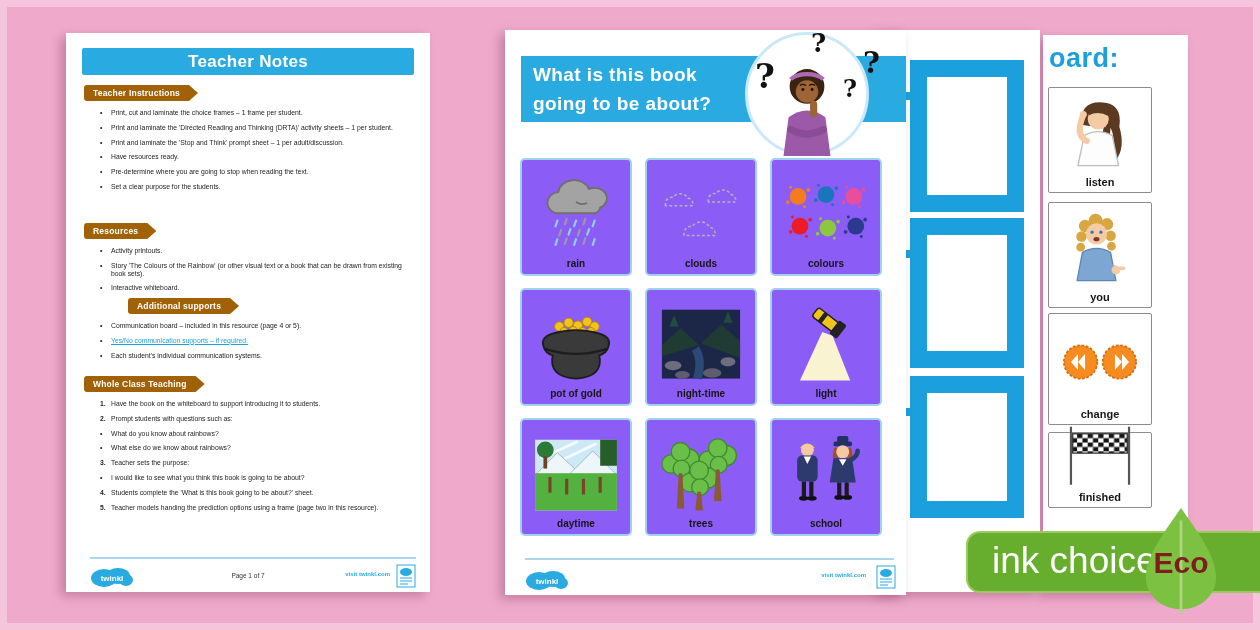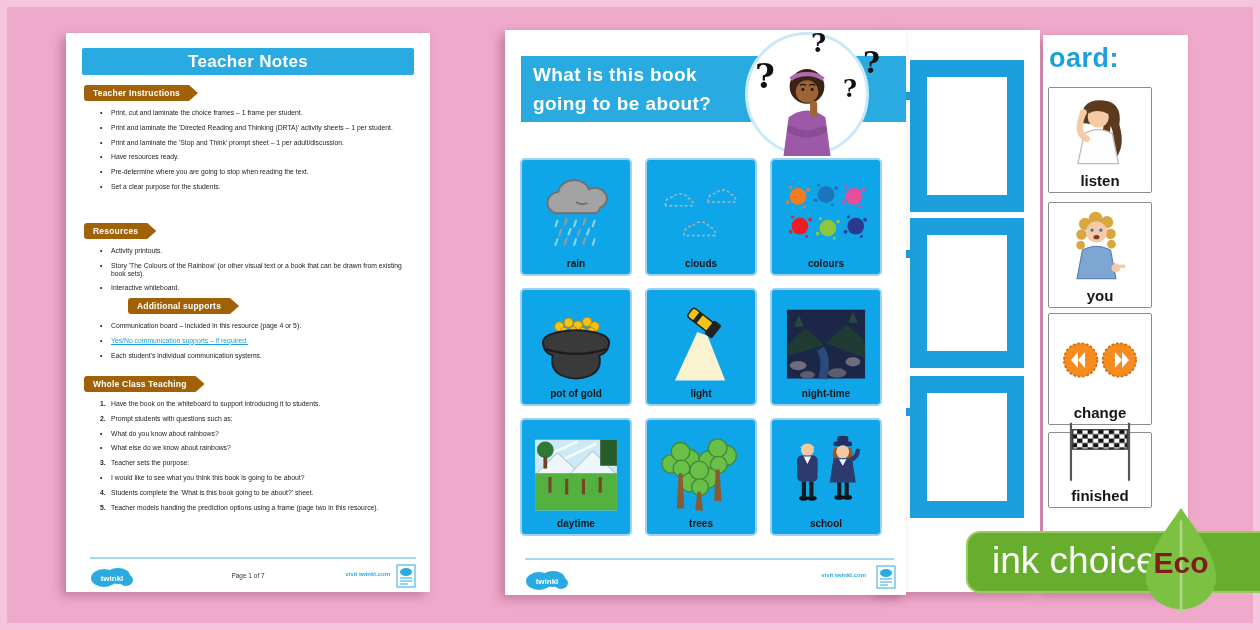--- a/index.html
+++ b/index.html
@@ -52,21 +52,21 @@
     position:absolute;left:240px;top:2px;width:124px;height:124px;border-radius:50%;
     background:#fff;border:3px solid #c9e8f8;box-sizing:border-box;z-index:2;
   }
   .qm{position:absolute;z-index:3;font-weight:800;color:#111;font-family:"DejaVu Serif", serif;}
   .child-svg{position:absolute;left:260px;top:34px;width:84px;height:92px;z-index:3;}
   .mp-grid{
     position:absolute;left:15px;top:128px;z-index:1;
     display:grid;grid-template-columns:repeat(3,112px);grid-auto-rows:118px;gap:12px 13px;
   }
   .card{
-    border:2px solid #9ed2ef;border-radius:5px;background:#0ea5e9;box-sizing:border-box;
+    border:2px solid #9ed2ef;border-radius:5px;background:#8b5cf6;box-sizing:border-box;
     display:flex;flex-direction:column;align-items:center;justify-content:flex-end;
     padding-bottom:5px;
   }
   .card .art{height:86px;display:flex;align-items:center;justify-content:center;}
   .card .art svg{width:96px;height:80px;}
   .clabel{text-align:center;font-weight:bold;font-size:10px;color:#161616;line-height:1;}
   .mp-footline{position:absolute;left:20px;right:12px;top:528px;height:2px;background:#a8d8f0;}
   .mp-logo{position:absolute;left:20px;top:536px;width:44px;height:26px;}
   .mp-sitelink{position:absolute;right:40px;top:542px;font-size:6px;font-weight:bold;color:#29abe2;}
   .mp-badge{position:absolute;right:10px;top:535px;width:20px;height:24px;}
@@ -80,21 +80,21 @@
   
   .page.right{left:1043px;top:35px;width:145px;height:558px;z-index:1;}
   .rp-header{position:absolute;left:6px;top:8px;font-weight:800;font-size:27px;color:#1b9fdd;letter-spacing:.5px;}
   .rcard{
     position:absolute;left:5px;width:104px;border:1px solid #8c8c8c;border-radius:2px;
     background:#fff;box-sizing:border-box;
     display:flex;flex-direction:column;align-items:center;justify-content:flex-end;padding-bottom:4px;
   }
   .rcard .art2{flex:1;display:flex;align-items:center;justify-content:center;width:100%;}
   .rcard .art2 svg{width:88px;height:76px;}
-  .rlabel{text-align:center;font-weight:bold;font-size:15px;color:#161616;line-height:1;}
+  .rlabel{text-align:center;font-weight:bold;font-size:11px;color:#161616;line-height:1;}
   
   .eco-bar{
     position:absolute;left:966px;top:531px;width:300px;height:62px;z-index:6;
     background:#68ae2e;border:2px solid #9bcb60;border-right:none;
     border-radius:14px 0 0 14px;box-sizing:border-box;
     color:#fff;font-size:37px;line-height:56px;padding-left:24px;
   }
   .eco-leaf{position:absolute;left:1142px;top:492px;width:78px;height:138px;z-index:7;}
   .eco-word{
     position:absolute;left:1146px;top:546px;width:70px;text-align:center;z-index:8;
@@ -435,47 +435,47 @@
             <path d="M24,30 q-12,4 -9,13 q2,8 10,10 q-5,23 25,25 q30,-2 25,-25 q8,-2 10,-10 q3,-9 -9,-13 q-26,-8 -52,0 z" fill="#3a3a3a" stroke="#1d1d1d" stroke-width="2"></path>
             <path d="M17,46 q33,11 66,0" stroke="#1d1d1d" stroke-width="2.5" fill="none"></path>
           </svg>
         </div>
         <div class="clabel">pot of gold</div>
       </div>
 
       <div class="card">
         <div class="art">
           <svg viewBox="0 0 100 86">
-            <polygon points="46,28 22,80 76,80 57,32" fill="#faf3d2"></polygon>
-            <g transform="rotate(38 52 18)">
-              <rect x="34" y="11" width="28" height="12" rx="3" fill="#f2c318" stroke="#222" stroke-width="1.6"></rect>
-              <rect x="60" y="8" width="10" height="18" rx="2" fill="#222"></rect>
-              <rect x="42" y="11" width="5" height="12" fill="#222"></rect>
-            </g>
-          </svg>
-        </div>
-        <div class="clabel">light</div>
-      </div>
-
-      <div class="card">
-        <div class="art">
-          <svg viewBox="0 0 100 86">
             <rect x="8" y="4" width="84" height="74" fill="#1c2747"></rect>
             <polygon points="8,42 28,24 48,42 8,54" fill="#1f3b33"></polygon>
             <polygon points="50,40 72,20 92,38 92,56" fill="#1f3b33"></polygon>
             <polygon points="16,22 21,10 26,22" fill="#234c3e"></polygon>
             <polygon points="74,18 79,6 84,18" fill="#234c3e"></polygon>
             <path d="M44,46 q8,12 2,32" stroke="#2c4a78" stroke-width="9" fill="none"></path>
             <ellipse cx="20" cy="64" rx="9" ry="5" fill="#6d6d7d"></ellipse>
             <ellipse cx="79" cy="60" rx="8" ry="5" fill="#6d6d7d"></ellipse>
             <ellipse cx="62" cy="72" rx="10" ry="5" fill="#5d5d6d"></ellipse>
             <ellipse cx="30" cy="74" rx="8" ry="4" fill="#5d5d6d"></ellipse>
           </svg>
         </div>
         <div class="clabel">night-time</div>
+      </div>
+
+      <div class="card">
+        <div class="art">
+          <svg viewBox="0 0 100 86">
+            <polygon points="46,28 22,80 76,80 57,32" fill="#faf3d2"></polygon>
+            <g transform="rotate(38 52 18)">
+              <rect x="34" y="11" width="28" height="12" rx="3" fill="#f2c318" stroke="#222" stroke-width="1.6"></rect>
+              <rect x="60" y="8" width="10" height="18" rx="2" fill="#222"></rect>
+              <rect x="42" y="11" width="5" height="12" fill="#222"></rect>
+            </g>
+          </svg>
+        </div>
+        <div class="clabel">light</div>
       </div>
 
       <div class="card">
         <div class="art">
           <svg viewBox="0 0 100 86">
             <rect x="6" y="4" width="88" height="76" fill="#cde9f6"></rect>
             <path d="M12,24 L52,6 M22,32 L72,8" stroke="#ffffff" stroke-width="3" opacity=".8" fill="none"></path>
             <polygon points="6,42 30,18 56,42" fill="#eef6fb" stroke="#9cb8c8"></polygon>
             <polygon points="40,44 68,16 94,42" fill="#eef6fb" stroke="#9cb8c8"></polygon>
             <rect x="6" y="40" width="88" height="40" fill="#53b23f"></rect>

